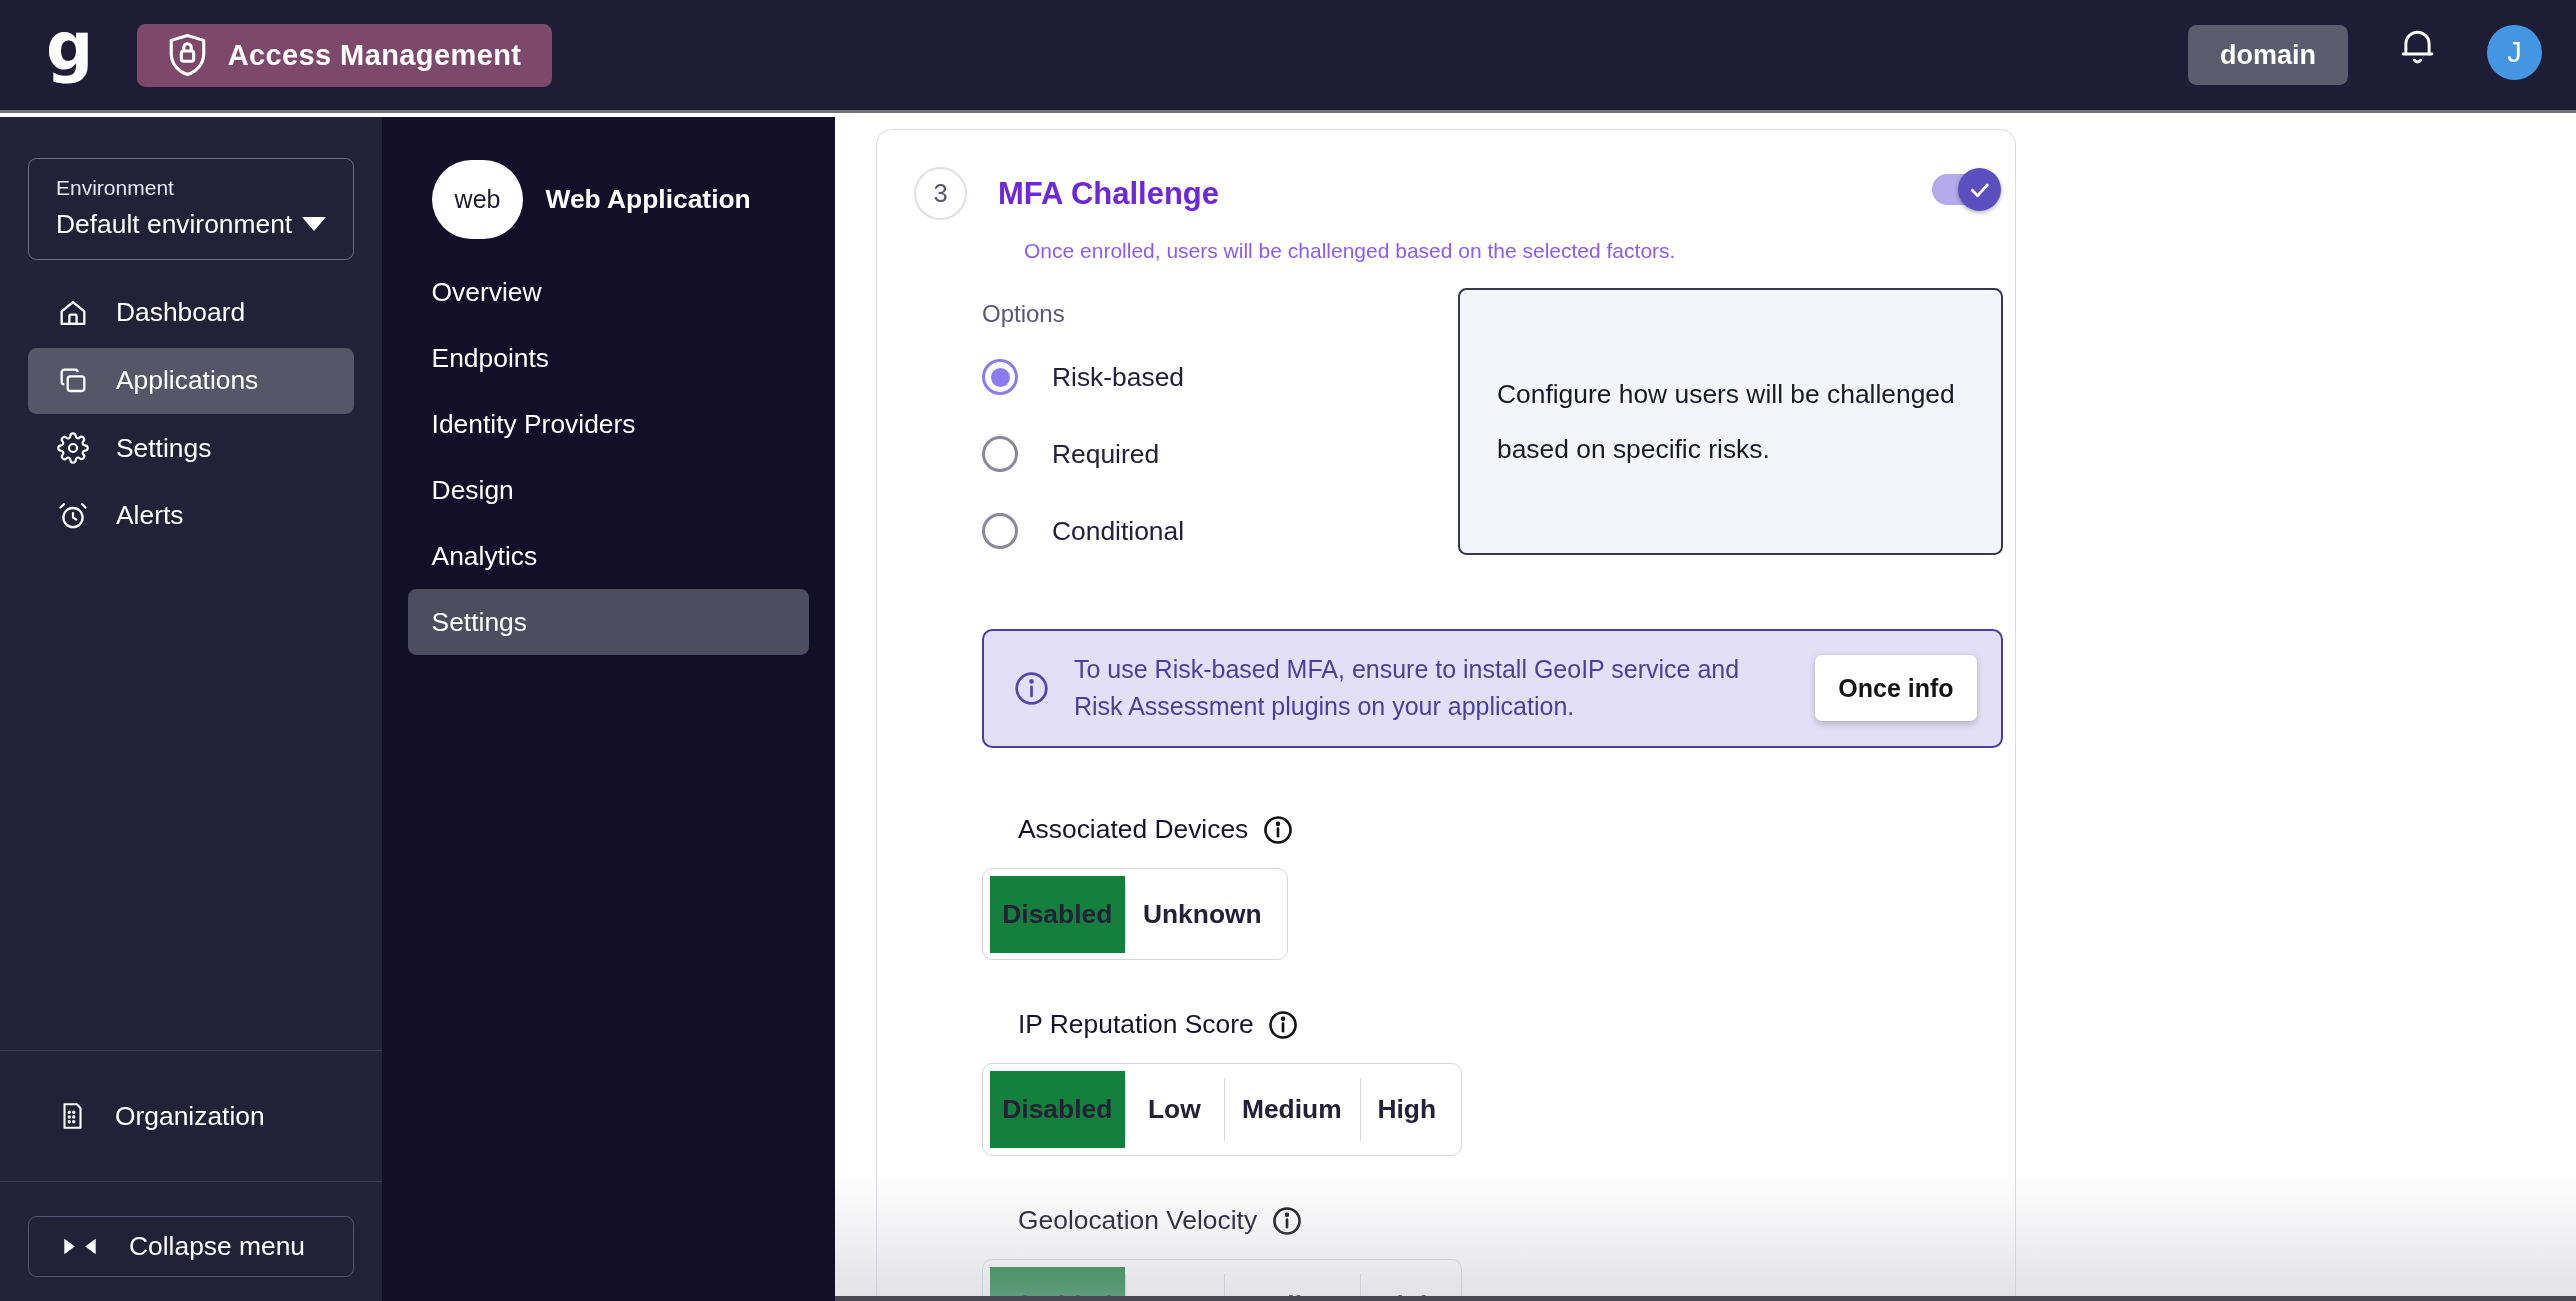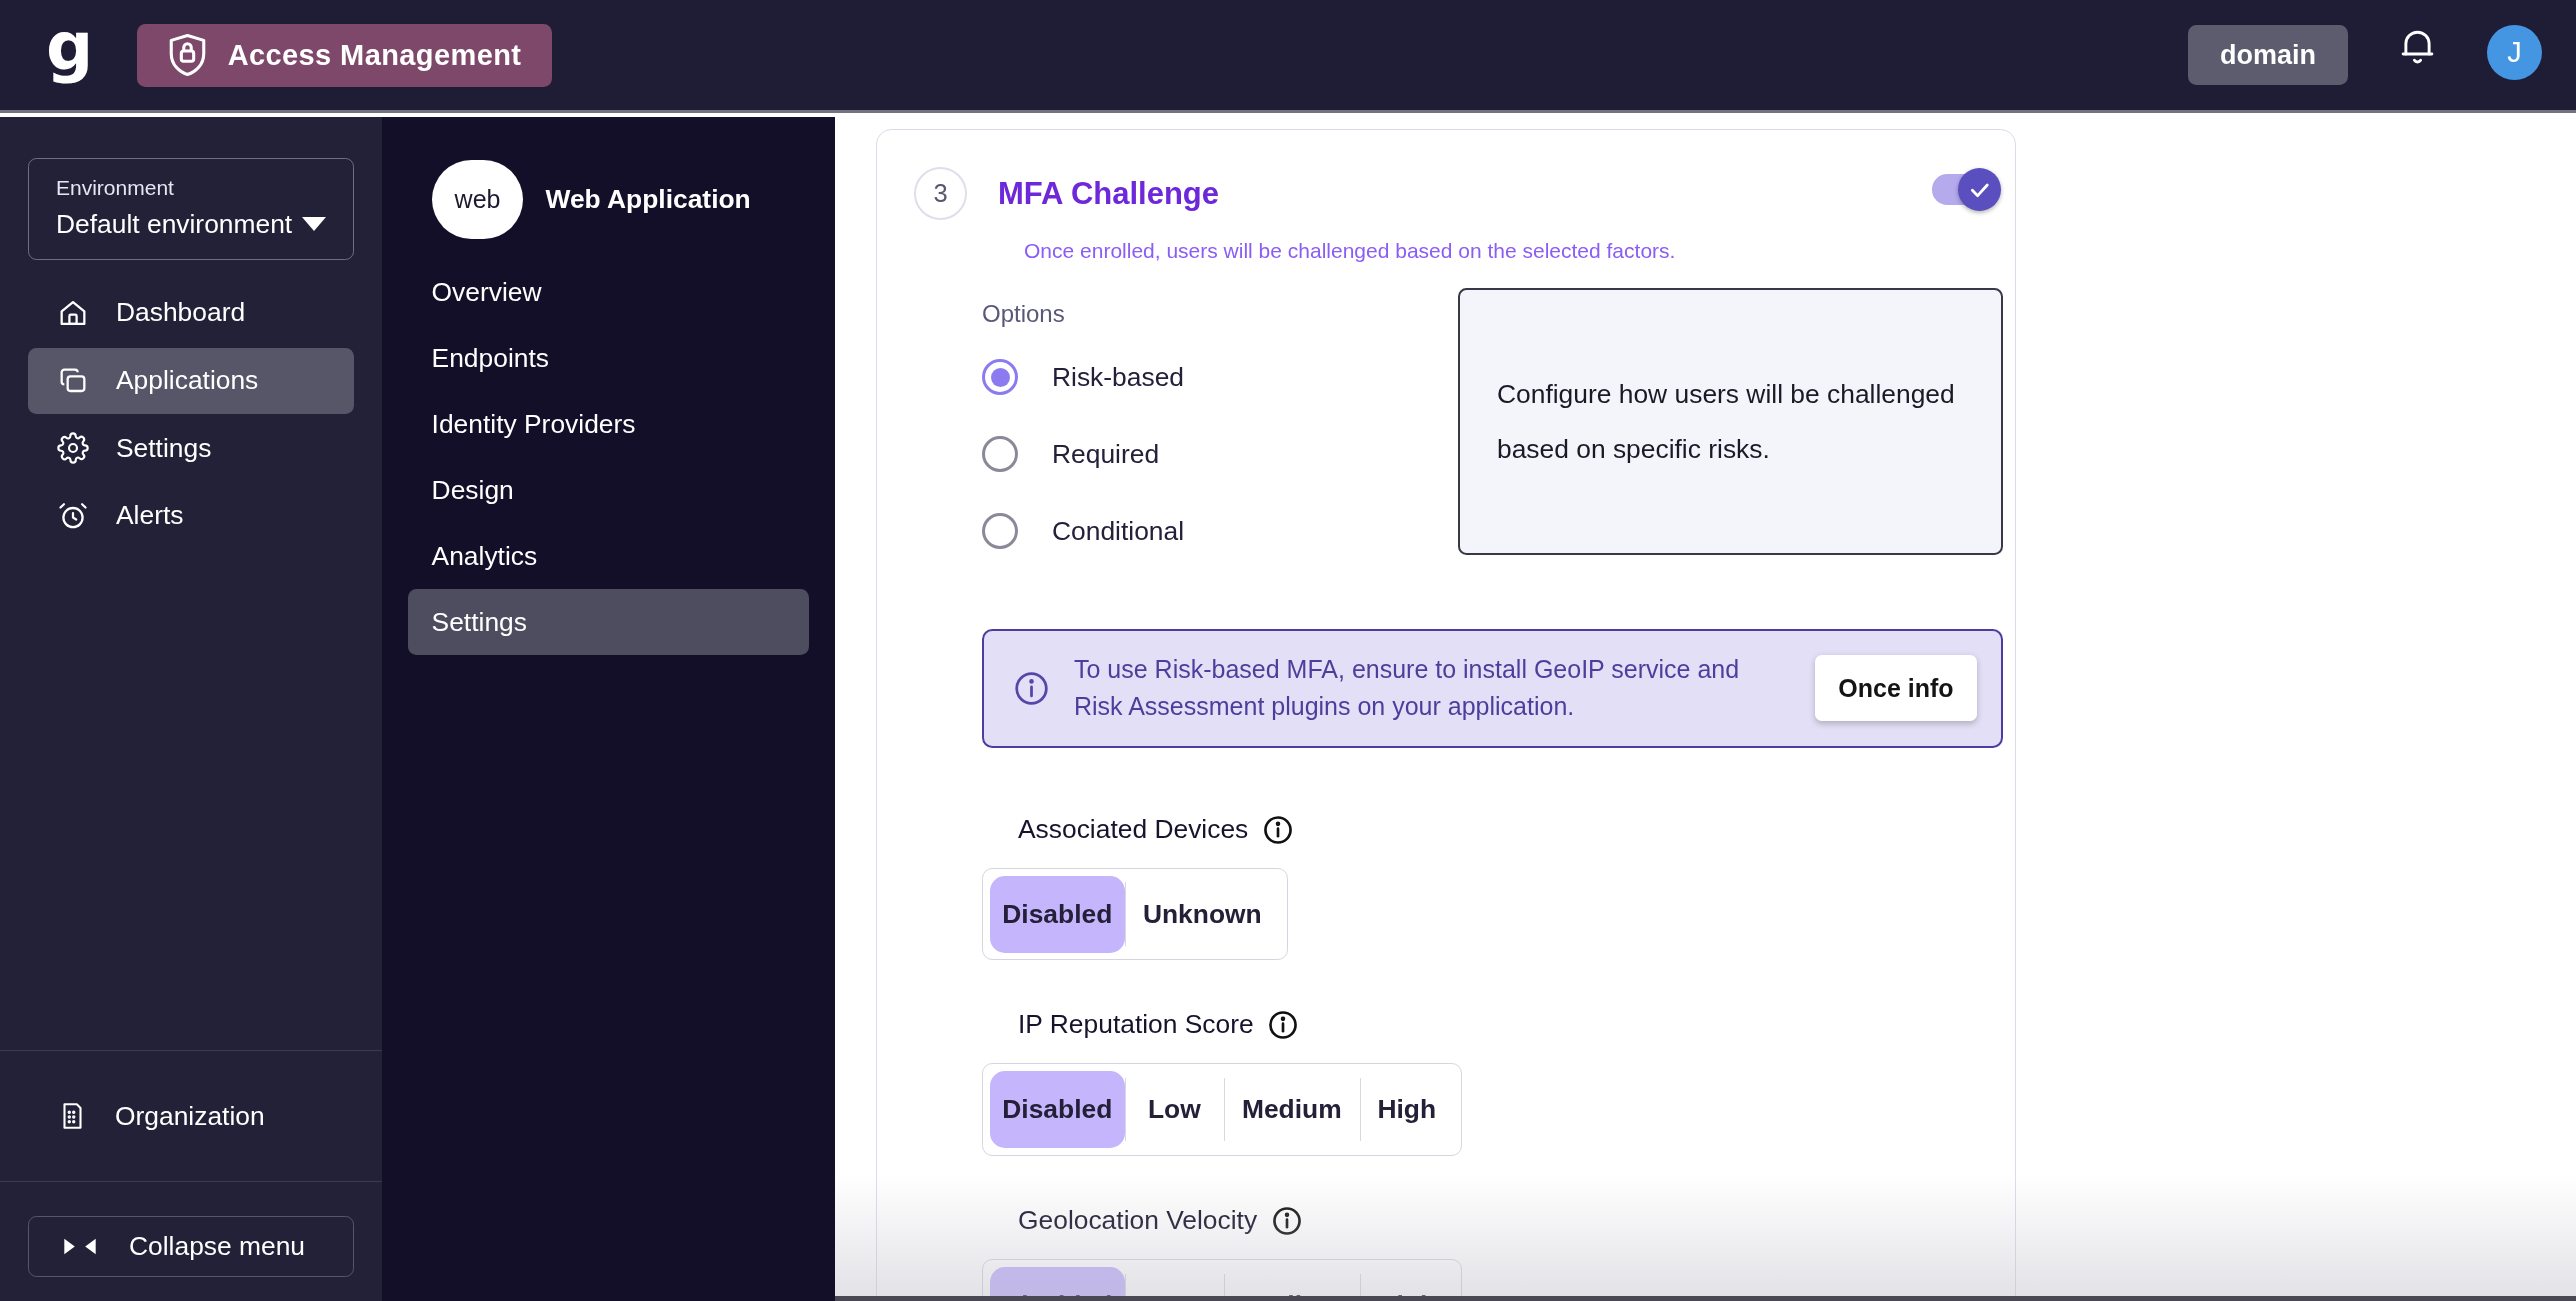--- a/index.html
+++ b/index.html
@@ -102,21 +102,21 @@
                    font-size:25px; font-weight:700; color:#141414; font-family:inherit; cursor:pointer; }
 
   .factor-heading { margin:66px 0 0 104px; display:flex; align-items:flex-start; gap:13.6px;
                     font-size:26.4px; font-weight:400; color:#17132c; }
   .factor-heading.tight { margin-top:49px; }
   .info-icon { width:32px; height:32px; color:#111; cursor:pointer; }
   .seg-group { margin:22px 0 0 68px; display:inline-flex; background:#fff;
                border:1.7px solid #d6d5df; border-radius:10.2px; padding:6.8px; }
   .seg { height:77px; display:flex; align-items:center; justify-content:center;
          font-size:26.4px; font-weight:700; color:#232038; position:relative; cursor:pointer; }
-  .seg.selected { background:#c4b5fd;border-radius:15px; }
+  .seg.selected { background:#15803d; }
   .seg + .seg::before { content:''; position:absolute; left:0; top:6.8px; bottom:6.8px;
                         width:1.7px; background:#d9d8e0; }
   .seg.w-disabled { width:135px; } .seg.w-unknown { width:155px; }
   .seg.w-low { width:99px; } .seg.w-medium { width:136px; } .seg.w-high { width:94px; }
 
   .main-fade { position:absolute; left:0; right:0; bottom:0; height:128px; pointer-events:none;
                background:linear-gradient(rgba(255,255,255,0), rgba(190,189,199,.45)); }
   .bottom-strip { position:absolute; left:0; right:0; bottom:0; height:5.1px; background:#4a4953; }
 </style>
 </head>

